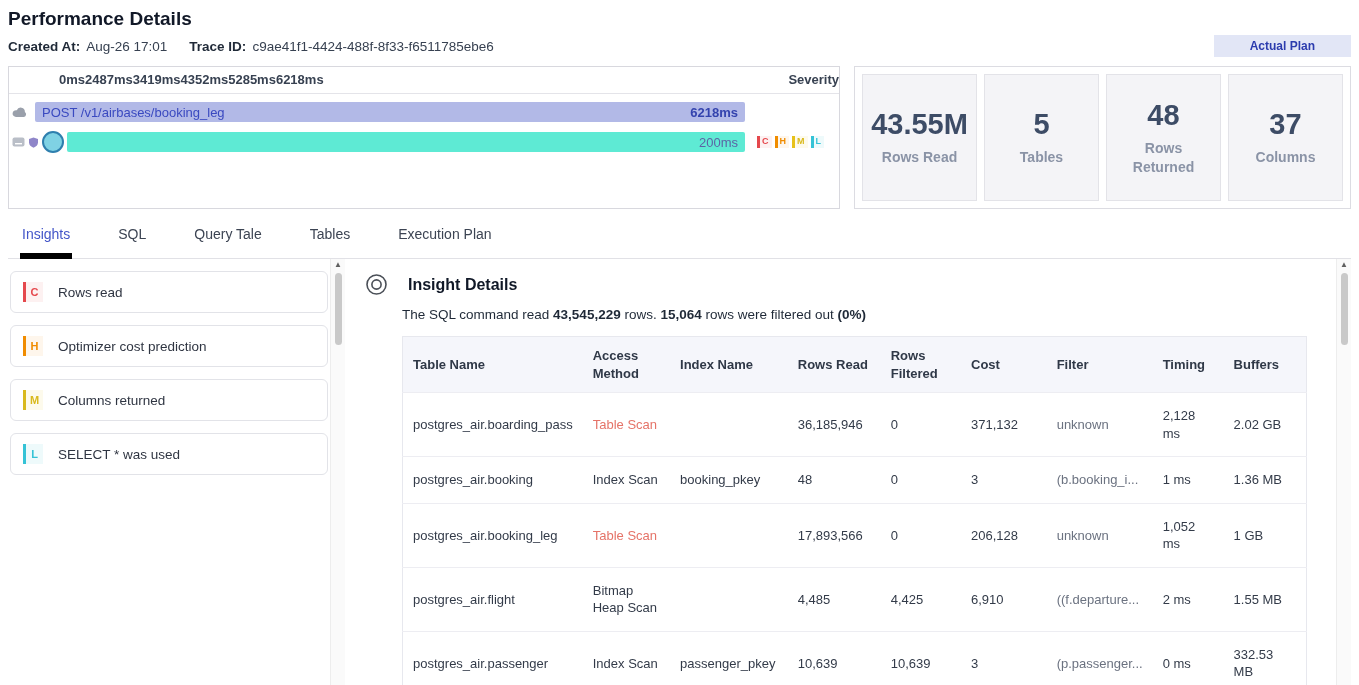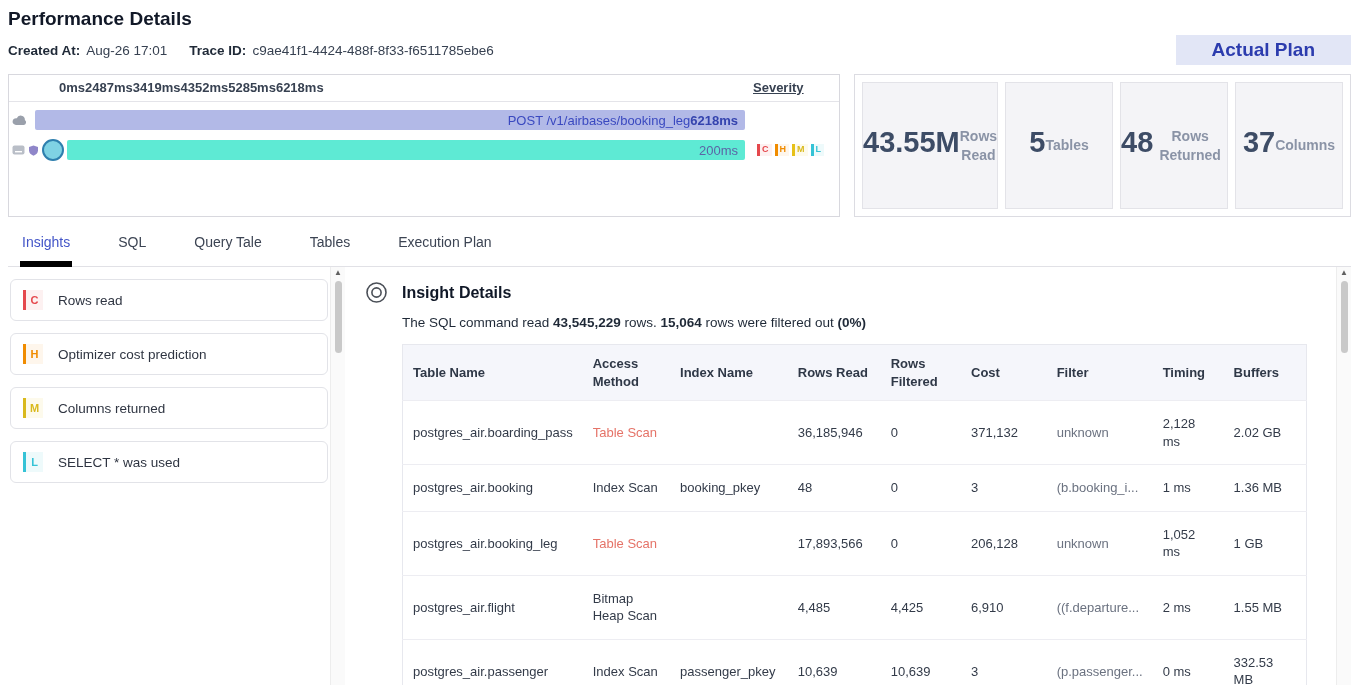--- a/index.html
+++ b/index.html
@@ -6,56 +6,56 @@
   html,body { margin:0; padding:0; width:1359px; height:685px; overflow:hidden;
     font-family:"Liberation Sans", sans-serif; background:#ffffff; color:#1f2430; }
   .page { width:100%; height:100%; padding:6px 8px 0 8px; display:flex; flex-direction:column; }
 
   
   .page-title { font-size:19px; font-weight:700; color:#111827; margin:2px 0 5px 0; }
   .meta-row { display:flex; align-items:center; font-size:13.5px; padding-bottom:9px; }
   .meta-label { font-weight:700; color:#1f2937; margin-right:6px; }
   .meta-value { color:#374151; margin-right:22px; }
   .actual-plan { margin-left:auto; background:#e2e6f6; color:#2c3cae; font-weight:700;
-    font-size:19px; padding:4px 36px; border:none; cursor:pointer;text-align:center; }
+    font-size:12px; padding:4px 36px; border:none; cursor:pointer;text-align:center; }
 
   
   .top-section { display:flex; gap:14px; }
   .trace-panel { width:832px; height:143px; border:1px solid #d8d8de; background:#fff;
     display:flex; flex-direction:column; }
   .axis-row { display:flex; align-items:center; border-bottom:1px solid #e4e4e9;
     padding:5px 0 6px 0; font-size:13px; font-weight:600; color:#374151; }
   .axis-gutter { width:50px; }
   .axis-ticks { flex:1; display:flex; padding-right:10px; }
-  .axis-sev { width:86px; text-align:left;text-decoration:underline; }
+  .axis-sev { width:86px; text-align:right; }
 
   .span-row { display:flex; align-items:center; height:24px; margin-top:6px; }
   .row-icons { display:flex; align-items:center; gap:3px; padding-left:3px; }
   .row-icons.w1 { width:26px; }
   .row-icons.w2 { width:30px; }
   .span-circle { width:22px; height:22px; border-radius:50%; background:#7fd2e4;
     border:2px solid #2e7fae; margin:0 3px; flex:none; }
   .bar { height:20px; border-radius:2px; display:flex; align-items:center; font-size:13px; }
-  .bar1 { flex:1; background:#b2b9e7; justify-content:flex-end; padding:0 7px;
+  .bar1 { flex:1; background:#b2b9e7; justify-content:space-between; padding:0 7px;
     margin-right:8px; color:#3a49c0; }
   .bar1 .dur { font-weight:700; color:#3443ae; }
   .bar2 { flex:1; background:#5eead4; justify-content:flex-end; padding:0 7px;
     margin-right:8px; color:#5b64a5; }
   .sev-cell { width:86px; display:flex; gap:3px; align-items:center; padding-left:4px; }
   .mini { font-size:9px; font-weight:700; padding:1px 3px 1px 2px; border-left:3px solid;
     line-height:1.1; }
   .sev-c { color:#e5484d; border-color:#e5484d; background:#fdf1f1; }
   .sev-h { color:#f08c00; border-color:#f08c00; background:#fef6ec; }
   .sev-m { color:#d9b91c; border-color:#e7c119; background:#fdfaec; }
   .sev-l { color:#35c3d6; border-color:#35c3d6; background:#eefafb; }
 
   .stats-panel { flex:1; height:143px; border:1px solid #dcdce2; padding:7px;
     display:flex; gap:7px; background:#fff; }
   .stat-card { flex:1; background:#f4f4f7; border:1px solid #e3e3e8; display:flex;
-    flex-direction:row; align-items:center; justify-content:center; text-align:center; }
+    flex-direction:column; align-items:center; justify-content:center; text-align:center; }
   .stat-value { font-size:29px; font-weight:700; color:#3d4c66; margin-bottom:7px; }
   .stat-label { font-size:14px; font-weight:600; color:#8a93a6; line-height:1.3; max-width:92px; }
 
   
   .tabs { margin-top:13px; border-bottom:1px solid #e1e1e6; display:flex; gap:44px;
     padding-left:12px; font-size:14px; }
   .tab { padding:4px 2px 11px 2px; color:#3c4453; cursor:pointer; }
   .tab.active { color:#4355c8; border-bottom:6px solid #000000; margin-bottom:-1px; }
 
   
@@ -66,21 +66,21 @@
   .badge { width:20px; height:20px; display:flex; align-items:center; justify-content:center;
     font-size:11px; font-weight:700; border-left:3px solid; }
   .insight-label { margin-left:15px; font-size:13.5px; color:#2f3542; }
 
   .vscroll { width:15px; background:#fafafa; border-left:1px solid #ededed;
     display:flex; flex-direction:column; align-items:center; padding-top:1px; flex:none; }
   .vscroll .arrow { font-size:8px; color:#606060; line-height:10px; }
   .vscroll .thumb { width:7px; height:72px; background:#c9c9c9; border-radius:4px; margin-top:3px; }
 
   .main-col { flex:1; padding:14px 6px 0 20px; overflow:hidden; }
-  .section-head { display:flex; align-items:center; gap:14px; }
+  .section-head { display:flex; align-items:center; gap:20px; }
   .section-title { font-size:16px; font-weight:700; color:#101827; }
   .main-inner { margin-left:37px; }
   .summary { font-size:13.5px; color:#1f2937; margin:11px 0 14px 0; }
   .summary b { font-weight:700; }
 
   table.detail { border-collapse:collapse; border:1px solid #e7e8ee; font-size:13px;
     color:#333b49; width:905px; }
   table.detail thead th { background:#f5f6fb; text-align:left; font-weight:700;
     color:#2f3847; padding:10px 10px; line-height:1.35; }
   table.detail tbody td { padding:14px 10px; border-top:1px solid #ededf2;

